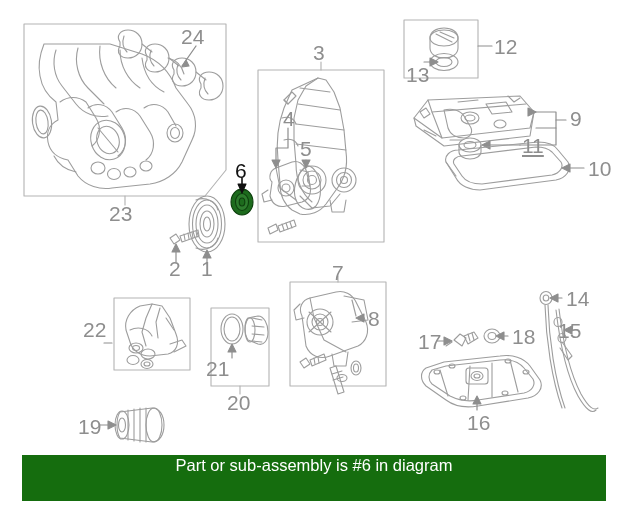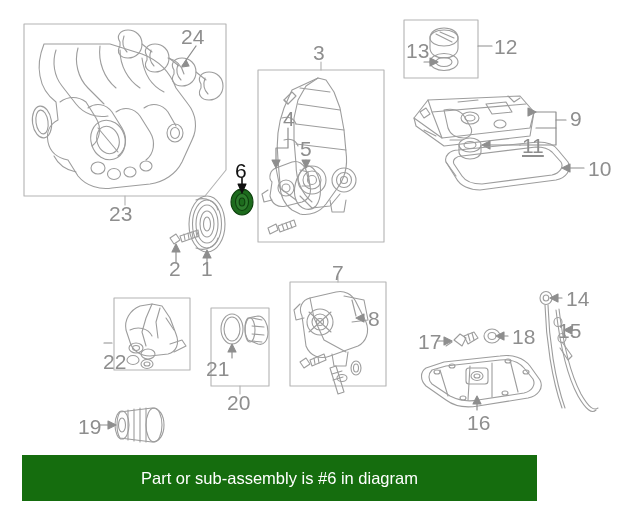--- a/index.html
+++ b/index.html
@@ -2,23 +2,23 @@
 <html><head>
 <meta charset="utf-8">
 <style>
   html,body{margin:0;padding:0;background:#fff;}
   body{width:640px;height:512px;font-family:"Liberation Sans",sans-serif;overflow:hidden;}
   #stage{position:relative;width:640px;height:512px;background:#ffffff;}
   .svgwrap{position:absolute;inset:0;}
   .lbl{position:absolute;color:#8e8e8e;font-family:"Liberation Sans",sans-serif;
        font-size:21px;line-height:21px;white-space:nowrap;user-select:none;}
   .lbl.hl{color:#111111;font-weight:400;}
-  .banner{position:absolute;left:22px;top:455px;width:515px;height:46px;
+  .banner{position:absolute;left:22px;top:455px;width:584px;height:46px;
           background:#156d0e;color:#ffffff;display:flex;flex-direction:column;
-          align-items:center;justify-content:center;}
+          align-items:center;}
   .banner div{font-size:16.5px;line-height:20px;color:#ffffff;
               font-family:"Liberation Sans",sans-serif;white-space:nowrap;}
 </style>
 </head>
 <body>
 
 <div id="stage">
 
   <div class="svgwrap">
   <svg width="640" height="512" viewBox="0 0 640 512" xmlns="http://www.w3.org/2000/svg">
@@ -356,30 +356,30 @@
   <div class="lbl" style="left:313px;top:42px;">3</div>
   <div class="lbl" style="left:283px;top:108px;">4</div>
   <div class="lbl" style="left:300px;top:138px;">5</div>
   <div class="lbl hl" style="left:235px;top:160px;">6</div>
   <div class="lbl" style="left:332px;top:262px;">7</div>
   <div class="lbl" style="left:368px;top:308px;">8</div>
   <div class="lbl" style="left:570px;top:108px;">9</div>
   <div class="lbl" style="left:588px;top:158px;">10</div>
   <div class="lbl" style="left:522px;top:135px;text-decoration:underline;">11</div>
   <div class="lbl" style="left:494px;top:36px;">12</div>
-  <div class="lbl" style="left:406px;top:40px;">13</div>
+  <div class="lbl" style="left:406px;top:64px;">13</div>
   <div class="lbl" style="left:566px;top:288px;">14</div>
   <div class="lbl" style="left:558px;top:320px;">15</div>
   <div class="lbl" style="left:467px;top:412px;">16</div>
   <div class="lbl" style="left:418px;top:331px;">17</div>
   <div class="lbl" style="left:512px;top:326px;">18</div>
   <div class="lbl" style="left:78px;top:416px;">19</div>
   <div class="lbl" style="left:227px;top:392px;">20</div>
   <div class="lbl" style="left:206px;top:358px;">21</div>
-  <div class="lbl" style="left:83px;top:351px;margin-left:20px;">22</div>
+  <div class="lbl" style="left:83px;top:319px;">22</div>
   <div class="lbl" style="left:85px;top:203px;margin-left:24px;">23</div>
   <div class="lbl" style="left:181px;top:26px;">24</div>
 
   <div class="banner">
     <div>Part or sub-assembly is #6 in diagram</div>
   </div>
 
 </div>
 
 </body></html>

